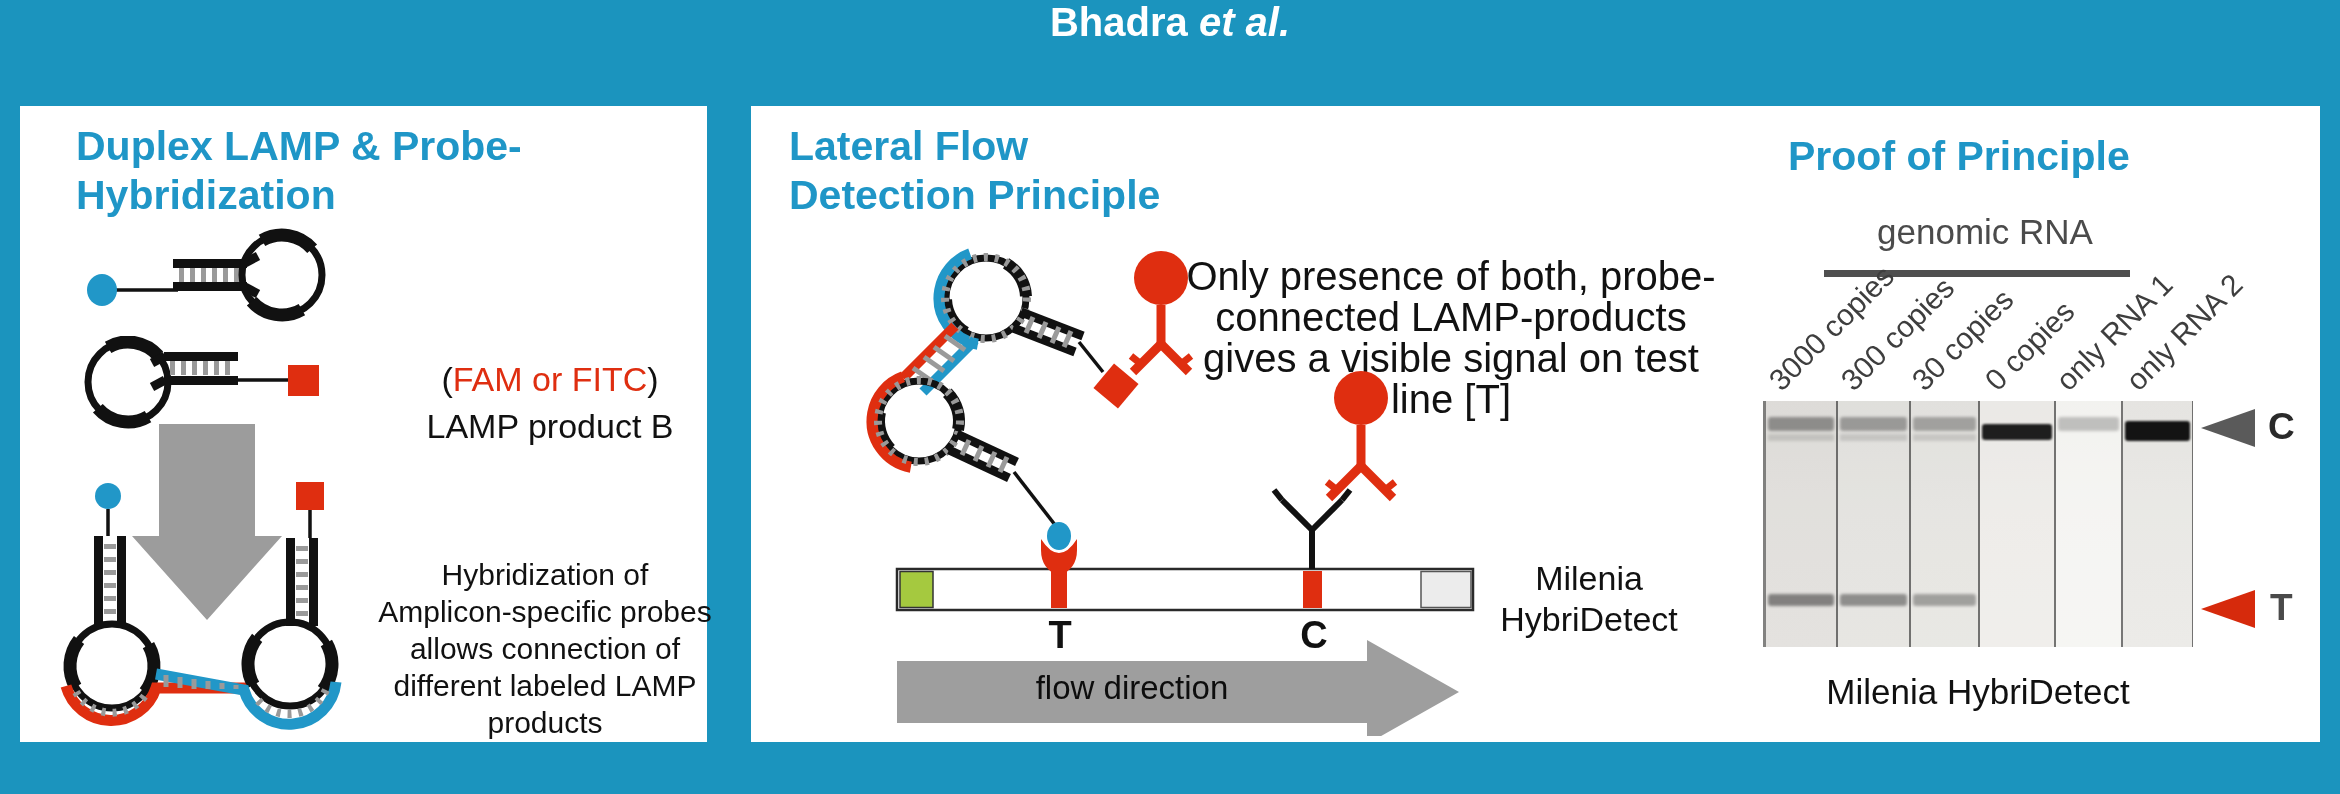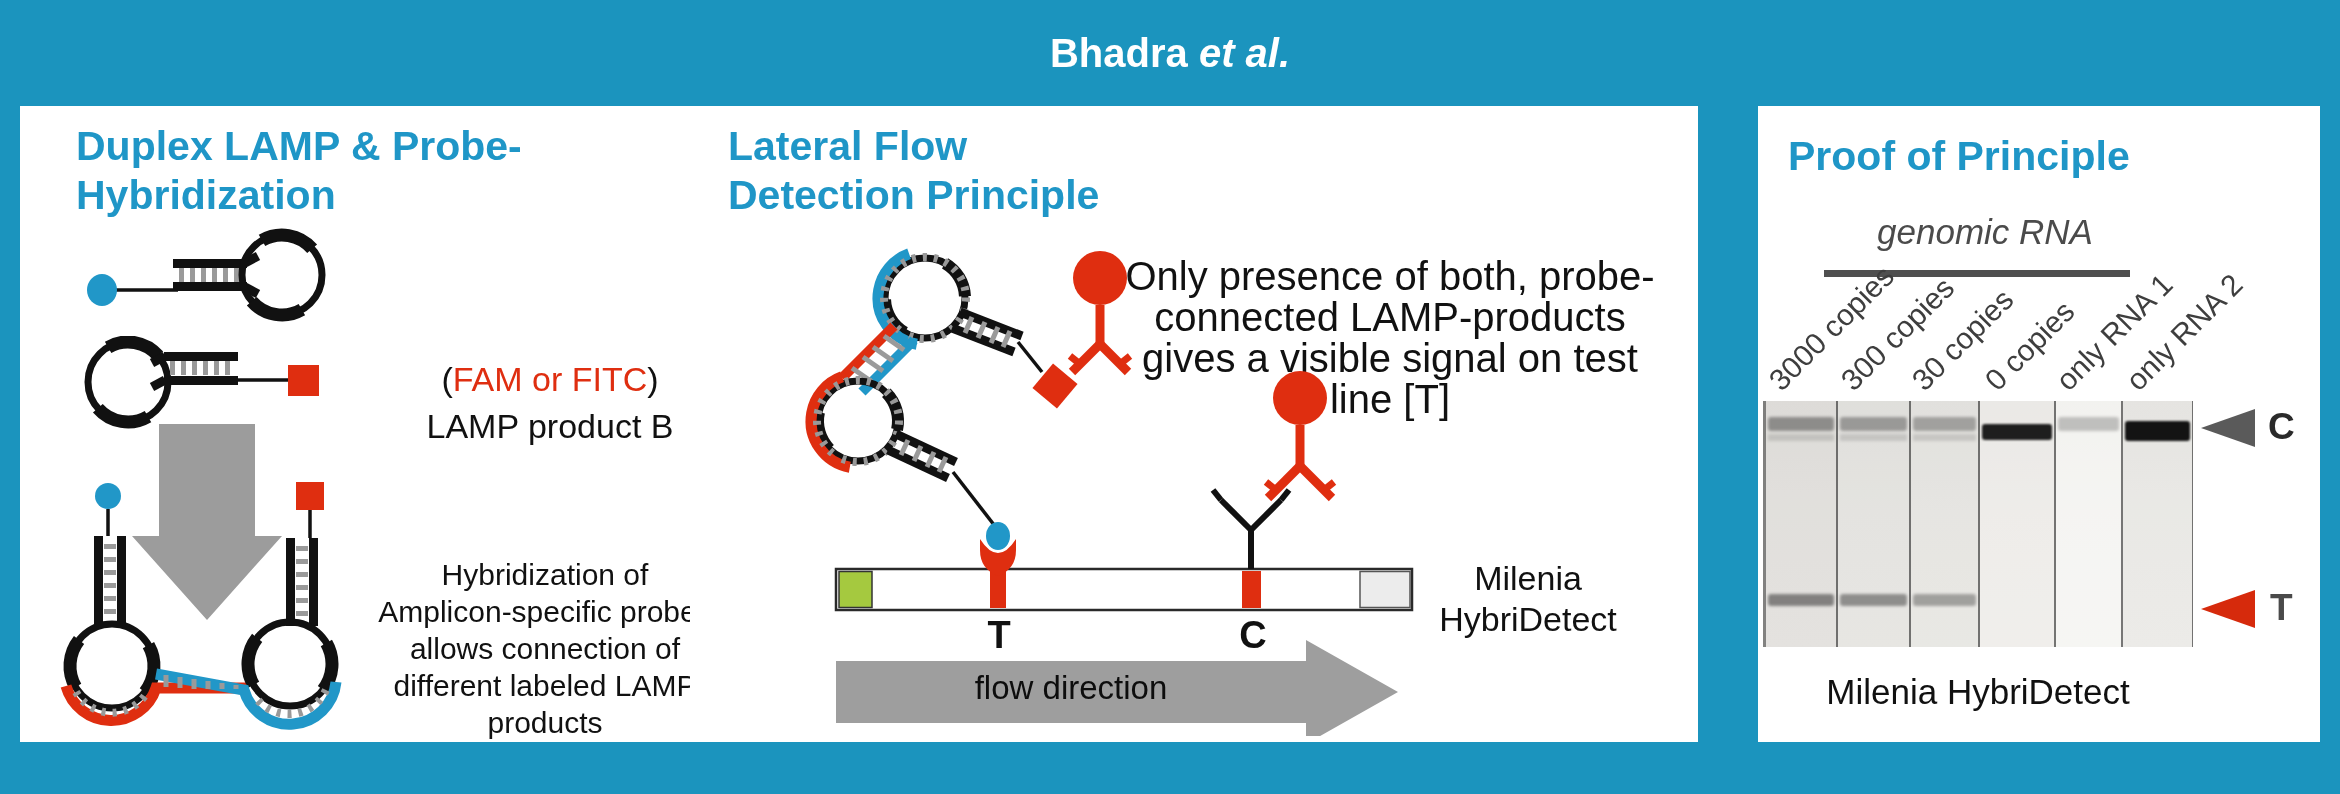--- a/index.html
+++ b/index.html
@@ -8,47 +8,47 @@
   }
   *{box-sizing:border-box; margin:0; padding:0;}
   html,body{width:2340px;height:794px;}
   body{
     position:relative; background:var(--accent);
     font-family:"Liberation Sans","DejaVu Sans",sans-serif; color:#111;
     overflow:hidden;
   }
   .hdr{
     position:absolute; left:0; top:0; width:2340px; height:106px;
-    display:flex; align-items:center; justify-content:center;
+    display:flex; justify-content:center;
     color:#fff; font-size:40px; font-weight:bold; white-space:pre;
   }
   .hdr em{font-style:italic;}
   .panel{position:absolute; top:106px; height:636px; background:#ffffff;}
   .p1{left:20px; width:687px;}
-  .p2{left:690px; width:1008px;padding-left:17px;}
+  .p2{left:751px; width:1008px;padding-left:17px;}
   .p3{left:1758px; width:562px;}
   h2{
     position:absolute; color:var(--title-blue);
     font-size:41px; font-weight:bold; line-height:49px;
   }
   .p1 h2{left:34px; top:16px; width:500px;margin-left:22px;}
   .p2 h2{left:38px; top:16px; width:430px;}
   .p3 h2{left:30px; top:26px; width:520px;}
   .abs{position:absolute;}
   .ctr{text-align:center;}
   .prod-label{font-size:34px; line-height:47px; color:#111;}
   .tag-blue{color:var(--blue);}
   .tag-red{color:var(--red);}
   .desc{font-size:30px; line-height:37px; color:#111;}
   .note{font-size:40px; line-height:41px; color:#111;}
   .tc{font-size:38px; font-weight:bold; color:#111;}
   .flow-label{font-size:33px; color:#0d0d0d;}
   .brand{font-size:34px; line-height:41px; color:#111;}
   
-  .group-label{font-size:35px; color:#4b4b4b;font-style:italic;}
+  .group-label{font-size:35px; color:#4b4b4b;}
   .group-line{background:#4f4f4f; height:7px;}
   .lane-label{
     font-size:30px; color:#3e3e3e; white-space:nowrap; height:32px;
     transform:rotate(-45deg); transform-origin:0 100%;
   }
   .blot{
     position:absolute; left:5px; top:295px; width:430px; height:246px;
     background:linear-gradient(180deg,#e7e6e3 0%,#edece9 45%,#f0efec 100%);
     border-left:3px solid rgba(40,40,40,.55); overflow:hidden;
   }

